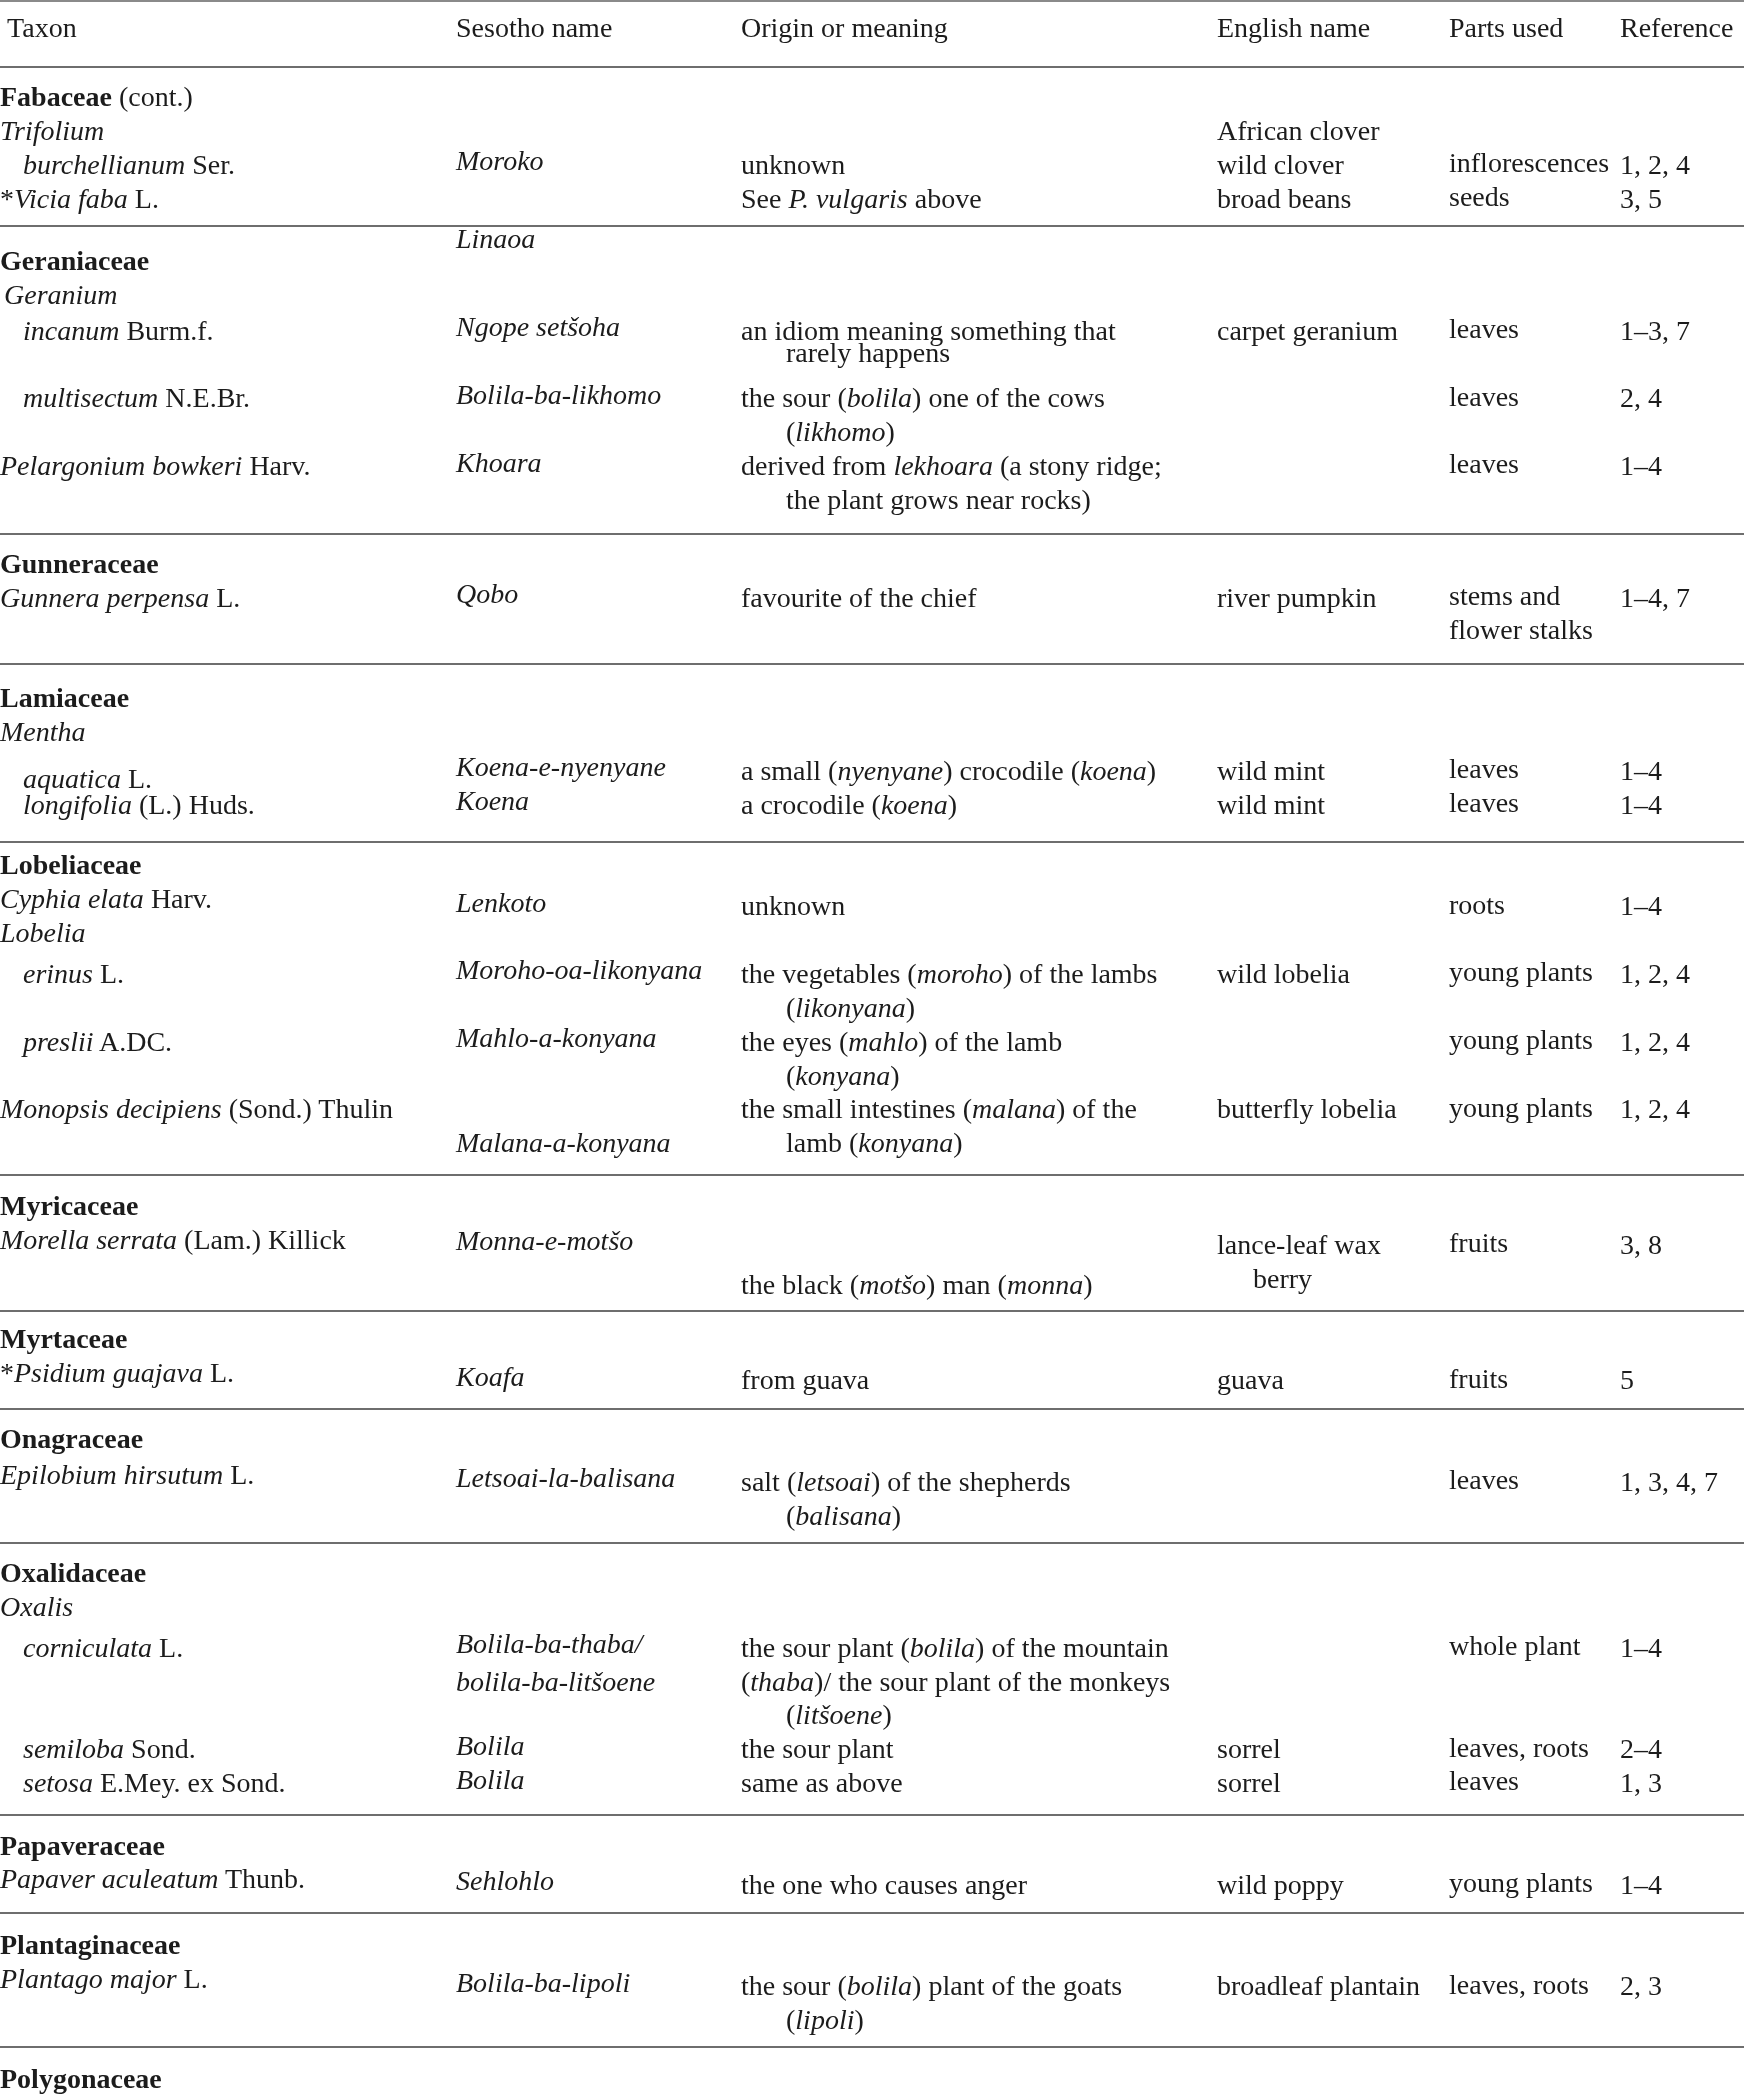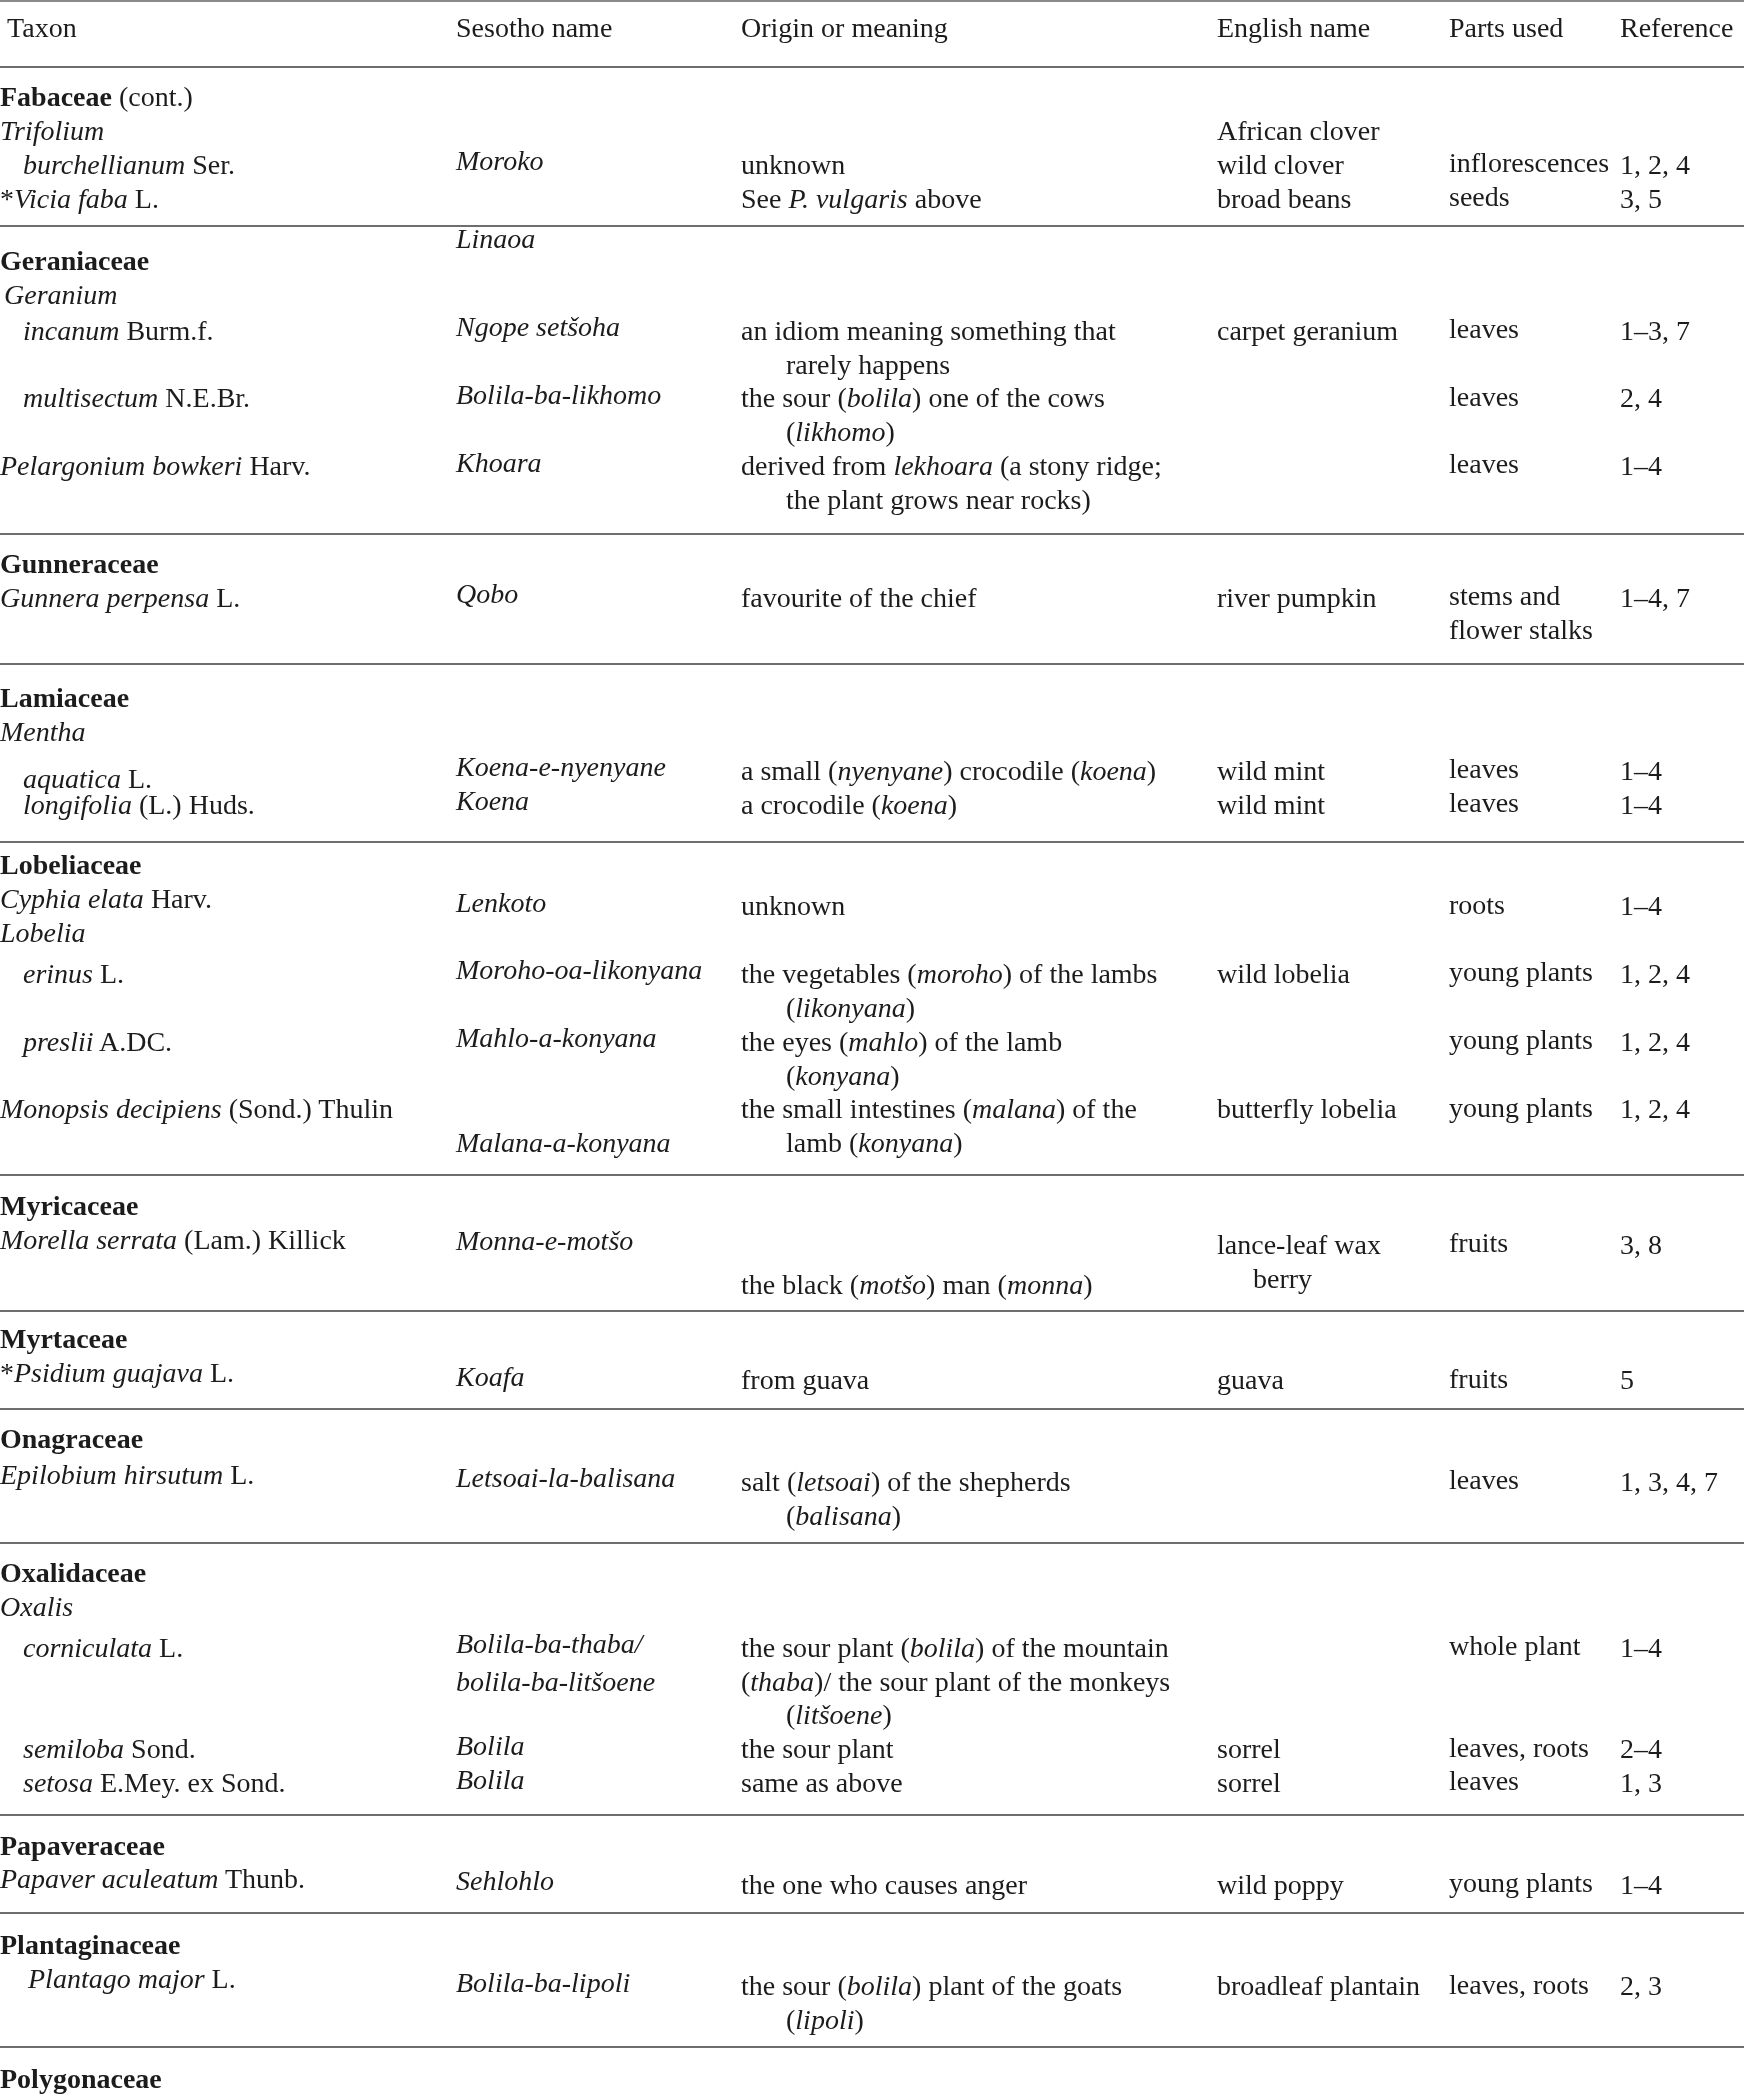--- a/index.html
+++ b/index.html
@@ -46,21 +46,21 @@
       <div class="cell" style="left: 741px; top: 182px;"><span>See </span><span class="it">P. vulgaris</span><span> above</span></div>
       <div class="cell" style="left: 1217px; top: 182px;"><span>broad beans</span></div>
       <div class="cell" style="left: 1449px; top: 180px;">seeds</div>
       <div class="cell" style="left: 1620px; top: 182px;">3, 5</div>
       <div class="rule" style="top: 225px;"></div>
       <div class="cell" style="left: 0px; top: 244px;"><span class="fam">Geraniaceae</span></div>
       <div class="cell" style="left: 4px; top: 278px;"><span class="it">Geranium</span></div>
       <div class="cell" style="left: 23px; top: 314px;"><span class="it">incanum</span><span> Burm.f.</span></div>
       <div class="cell it" style="left: 456px; top: 310px;">Ngope setšoha</div>
       <div class="cell" style="left: 741px; top: 314px;"><span>an idiom meaning something that</span></div>
-      <div class="cell" style="left: 786px; top: 348px;"><span>rarely happens</span></div>
+      <div class="cell" style="left: 786px; top: 336px;"><span>rarely happens</span></div>
       <div class="cell" style="left: 1217px; top: 314px;"><span>carpet geranium</span></div>
       <div class="cell" style="left: 1449px; top: 312px;">leaves</div>
       <div class="cell" style="left: 1620px; top: 314px;">1–3, 7</div>
       <div class="cell" style="left: 23px; top: 381px;"><span class="it">multisectum</span><span> N.E.Br.</span></div>
       <div class="cell it" style="left: 456px; top: 378px;">Bolila-ba-likhomo</div>
       <div class="cell" style="left: 741px; top: 381px;"><span>the sour (</span><span class="it">bolila</span><span>) one of the cows</span></div>
       <div class="cell" style="left: 786px; top: 415px;"><span>(</span><span class="it">likhomo</span><span>)</span></div>
       <div class="cell" style="left: 1449px; top: 380px;">leaves</div>
       <div class="cell" style="left: 1620px; top: 381px;">2, 4</div>
       <div class="cell" style="left: 0px; top: 449px;"><span class="it">Pelargonium bowkeri</span><span> Harv.</span></div>
@@ -172,21 +172,21 @@
       <div class="rule" style="top: 1814px;"></div>
       <div class="cell" style="left: 0px; top: 1829px;"><span class="fam">Papaveraceae</span></div>
       <div class="cell" style="left: 0px; top: 1862px;"><span class="it">Papaver aculeatum</span><span> Thunb.</span></div>
       <div class="cell it" style="left: 456px; top: 1864px;">Sehlohlo</div>
       <div class="cell" style="left: 741px; top: 1868px;"><span>the one who causes anger</span></div>
       <div class="cell" style="left: 1217px; top: 1868px;"><span>wild poppy</span></div>
       <div class="cell" style="left: 1449px; top: 1866px;">young plants</div>
       <div class="cell" style="left: 1620px; top: 1868px;">1–4</div>
       <div class="rule" style="top: 1912px;"></div>
       <div class="cell" style="left: 0px; top: 1928px;"><span class="fam">Plantaginaceae</span></div>
-      <div class="cell" style="left: 0px; top: 1962px; padding-left: 28px;"><span class="it">Plantago major</span><span> L.</span></div>
+      <div class="cell" style="left: 0px; top: 1962px;"><span class="it">Plantago major</span><span> L.</span></div>
       <div class="cell it" style="left: 456px; top: 1966px;">Bolila-ba-lipoli</div>
       <div class="cell" style="left: 741px; top: 1969px;"><span>the sour (</span><span class="it">bolila</span><span>) plant of the goats</span></div>
       <div class="cell" style="left: 786px; top: 2003px;"><span>(</span><span class="it">lipoli</span><span>)</span></div>
       <div class="cell" style="left: 1217px; top: 1969px;"><span>broadleaf plantain</span></div>
       <div class="cell" style="left: 1449px; top: 1968px;">leaves, roots</div>
       <div class="cell" style="left: 1620px; top: 1969px;">2, 3</div>
       <div class="rule" style="top: 2046px;"></div>
       <div class="cell" style="left: 0px; top: 2062px;"><span class="fam">Polygonaceae</span></div>
     </div>
 </div>

